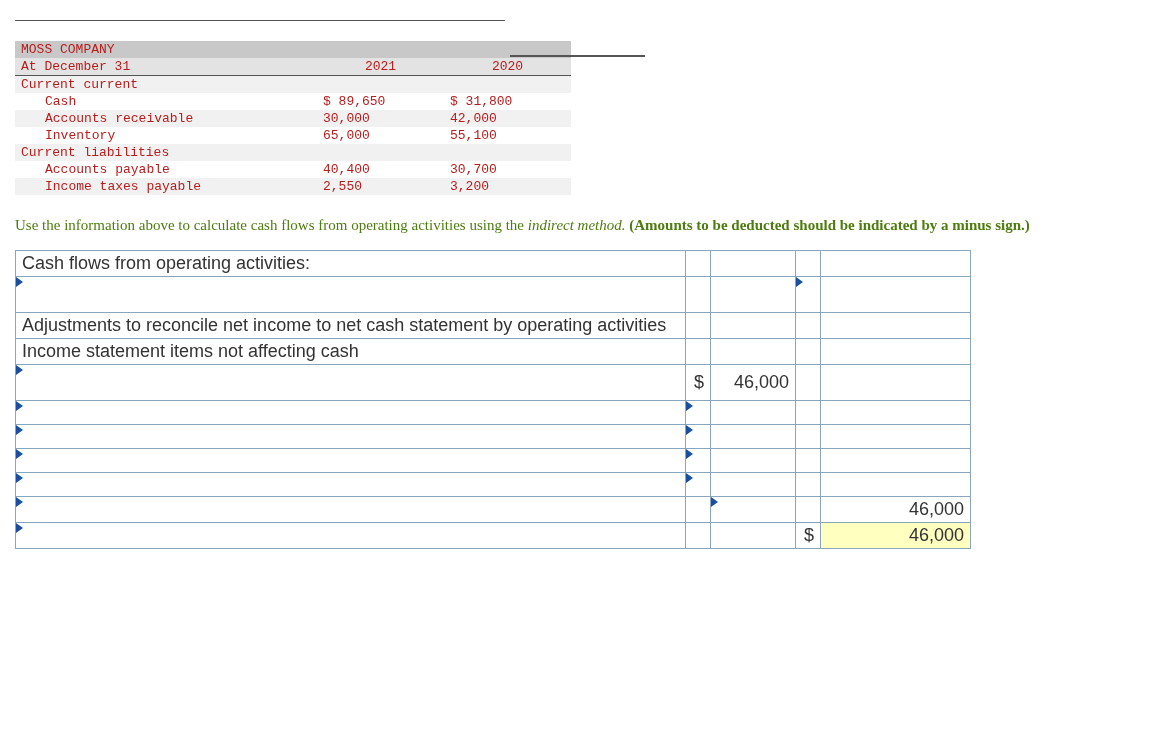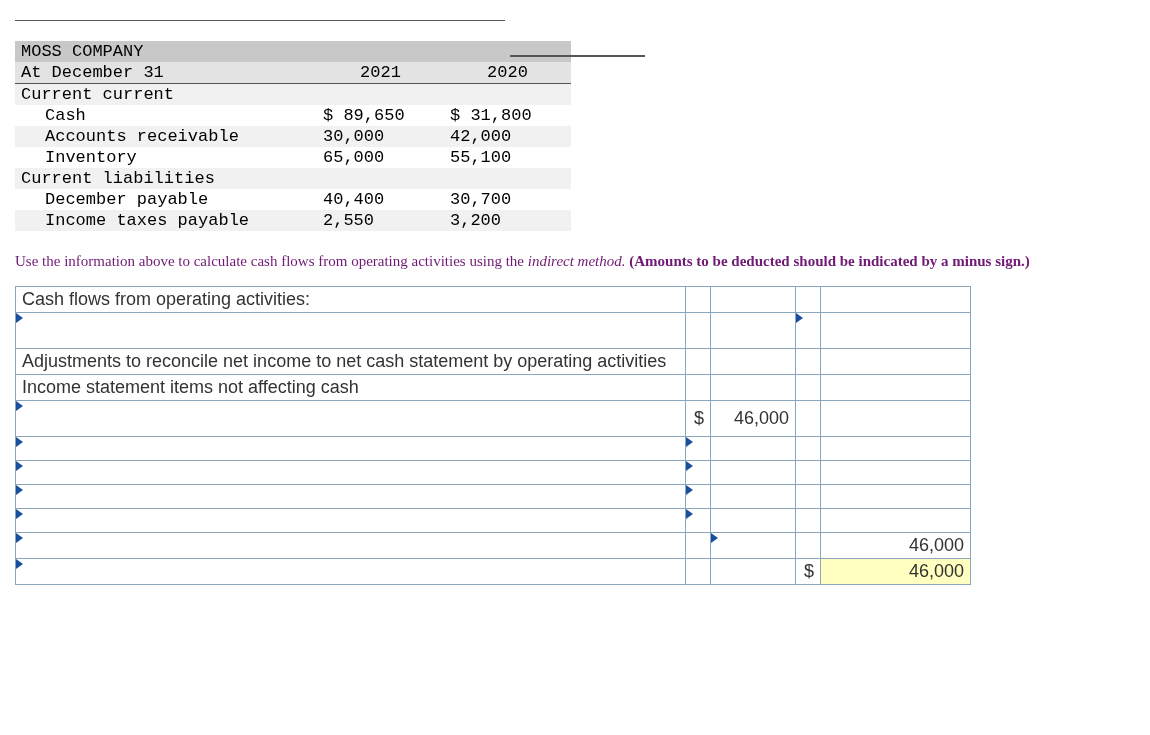--- a/index.html
+++ b/index.html
@@ -21,22 +21,22 @@
     left: 510px;
     top: 55px;
     width: 135px;
     border-top: 2px solid #555;
   }
 
   
   .bs-table {
     border-collapse: collapse;
     font-family: "Courier New", monospace;
-    font-size: 17px;
-    color: #000000;
+    font-size: 13px;
+    color: #b91c1c;
     margin-top: 20px;
   }
   .bs-table td, .bs-table th {
     padding: 1px 6px;
     text-align: left;
     border: none;
   }
   .bs-head1 { background:#c8c8c8; text-align:center; font-weight:normal; }
   .bs-head2 { background:#d5d5d5; text-align:center; font-weight:normal; }
   .bs-colhead td { background:#e3e3e3; }
@@ -44,21 +44,21 @@
   .num { text-align:right; white-space:pre; }
   .indent1 { padding-left: 30px!important; }
   .label-col { width: 290px; }
   .val-col { width: 115px; }
   .col-year { text-align:center!important; }
   .underline-cell { border-bottom:1px solid #555!important; }
 
   .instruction {
     font-family: Georgia, "Times New Roman", serif;
     font-size: 15px;
-    color: #701a75;
+    color: #4d7c0f;
     margin-top: 20px;
     line-height: 1.35;
   }
   .instruction .italic { font-style: italic; }
   .instruction .bold { font-weight: bold; }
 
   
   .ws {
     border-collapse: collapse;
     font-family: Arial, sans-serif;
@@ -130,21 +130,21 @@
     <td class="num">65,000</td>
     <td class="num">55,100</td>
   </tr>
 
   <tr class="bs-row-alt">
         <td>Current liabilities</td>
         <td></td>
         <td></td>
       </tr>
   <tr>
-    <td class="indent1">December payable</td>
+    <td class="indent1">Accounts payable</td>
     <td class="num">40,400</td>
     <td class="num">30,700</td>
   </tr>
   <tr class="bs-row-alt">
     <td class="indent1">Income taxes payable</td>
     <td class="num">2,550</td>
     <td class="num">3,200</td>
   </tr>
 </tbody>
   </table>

